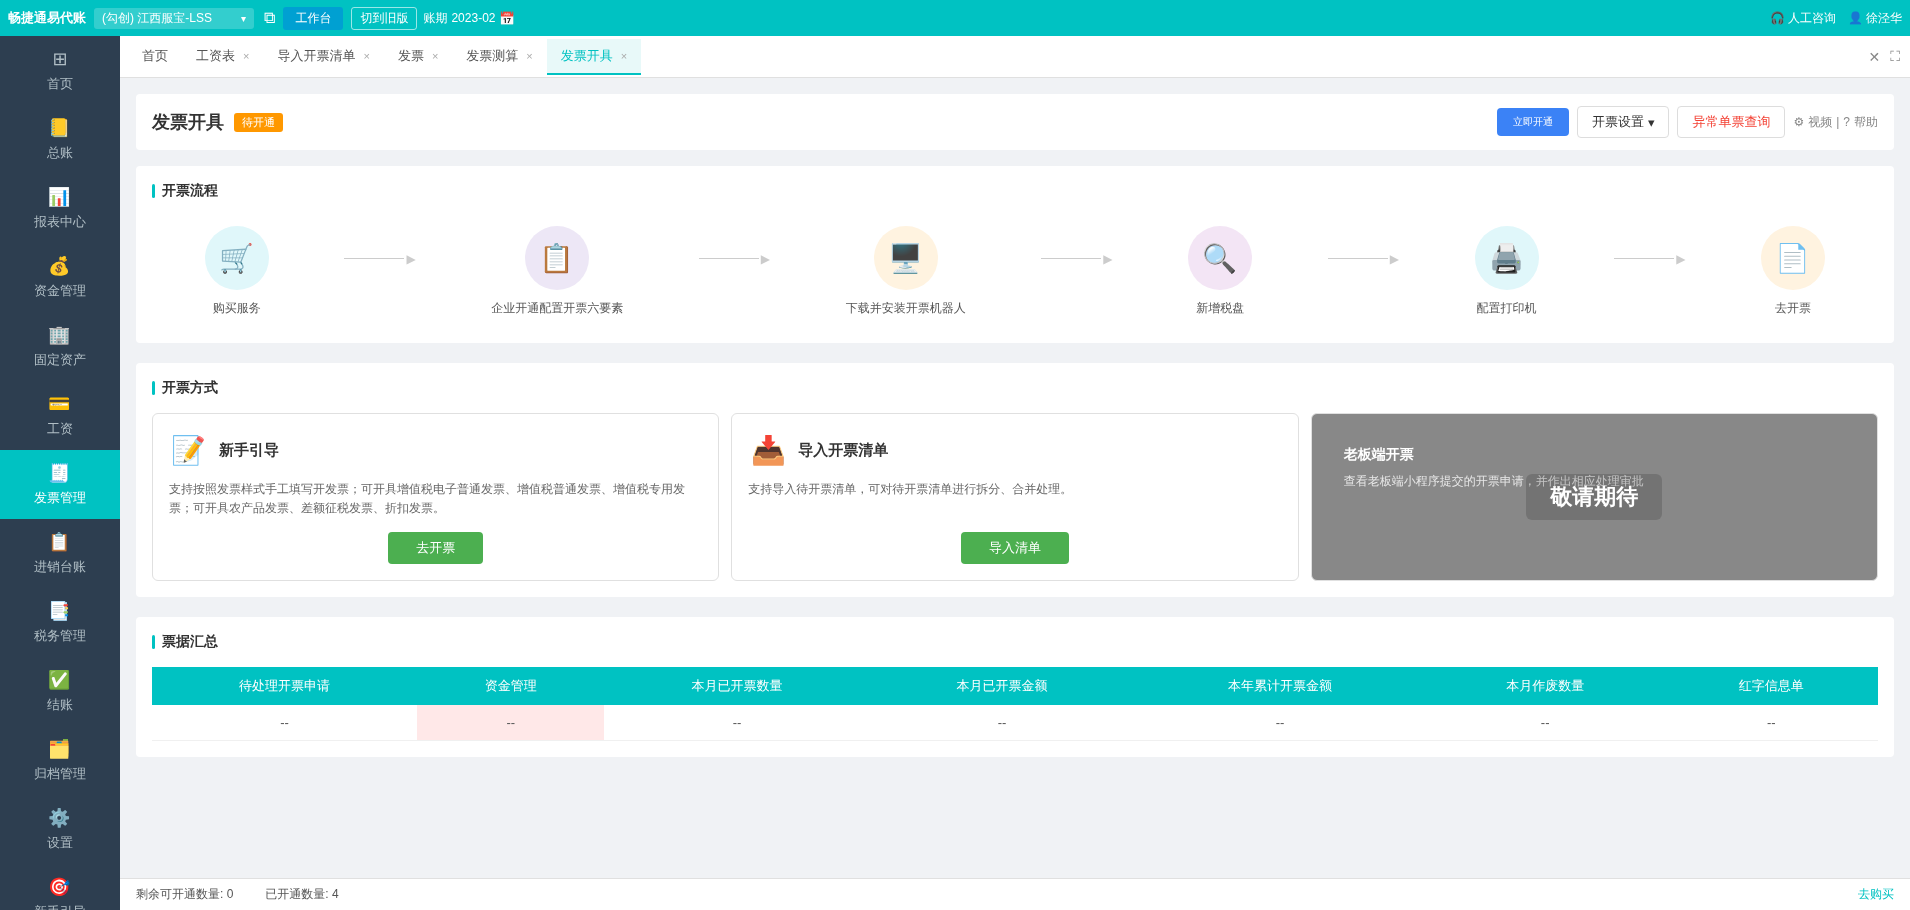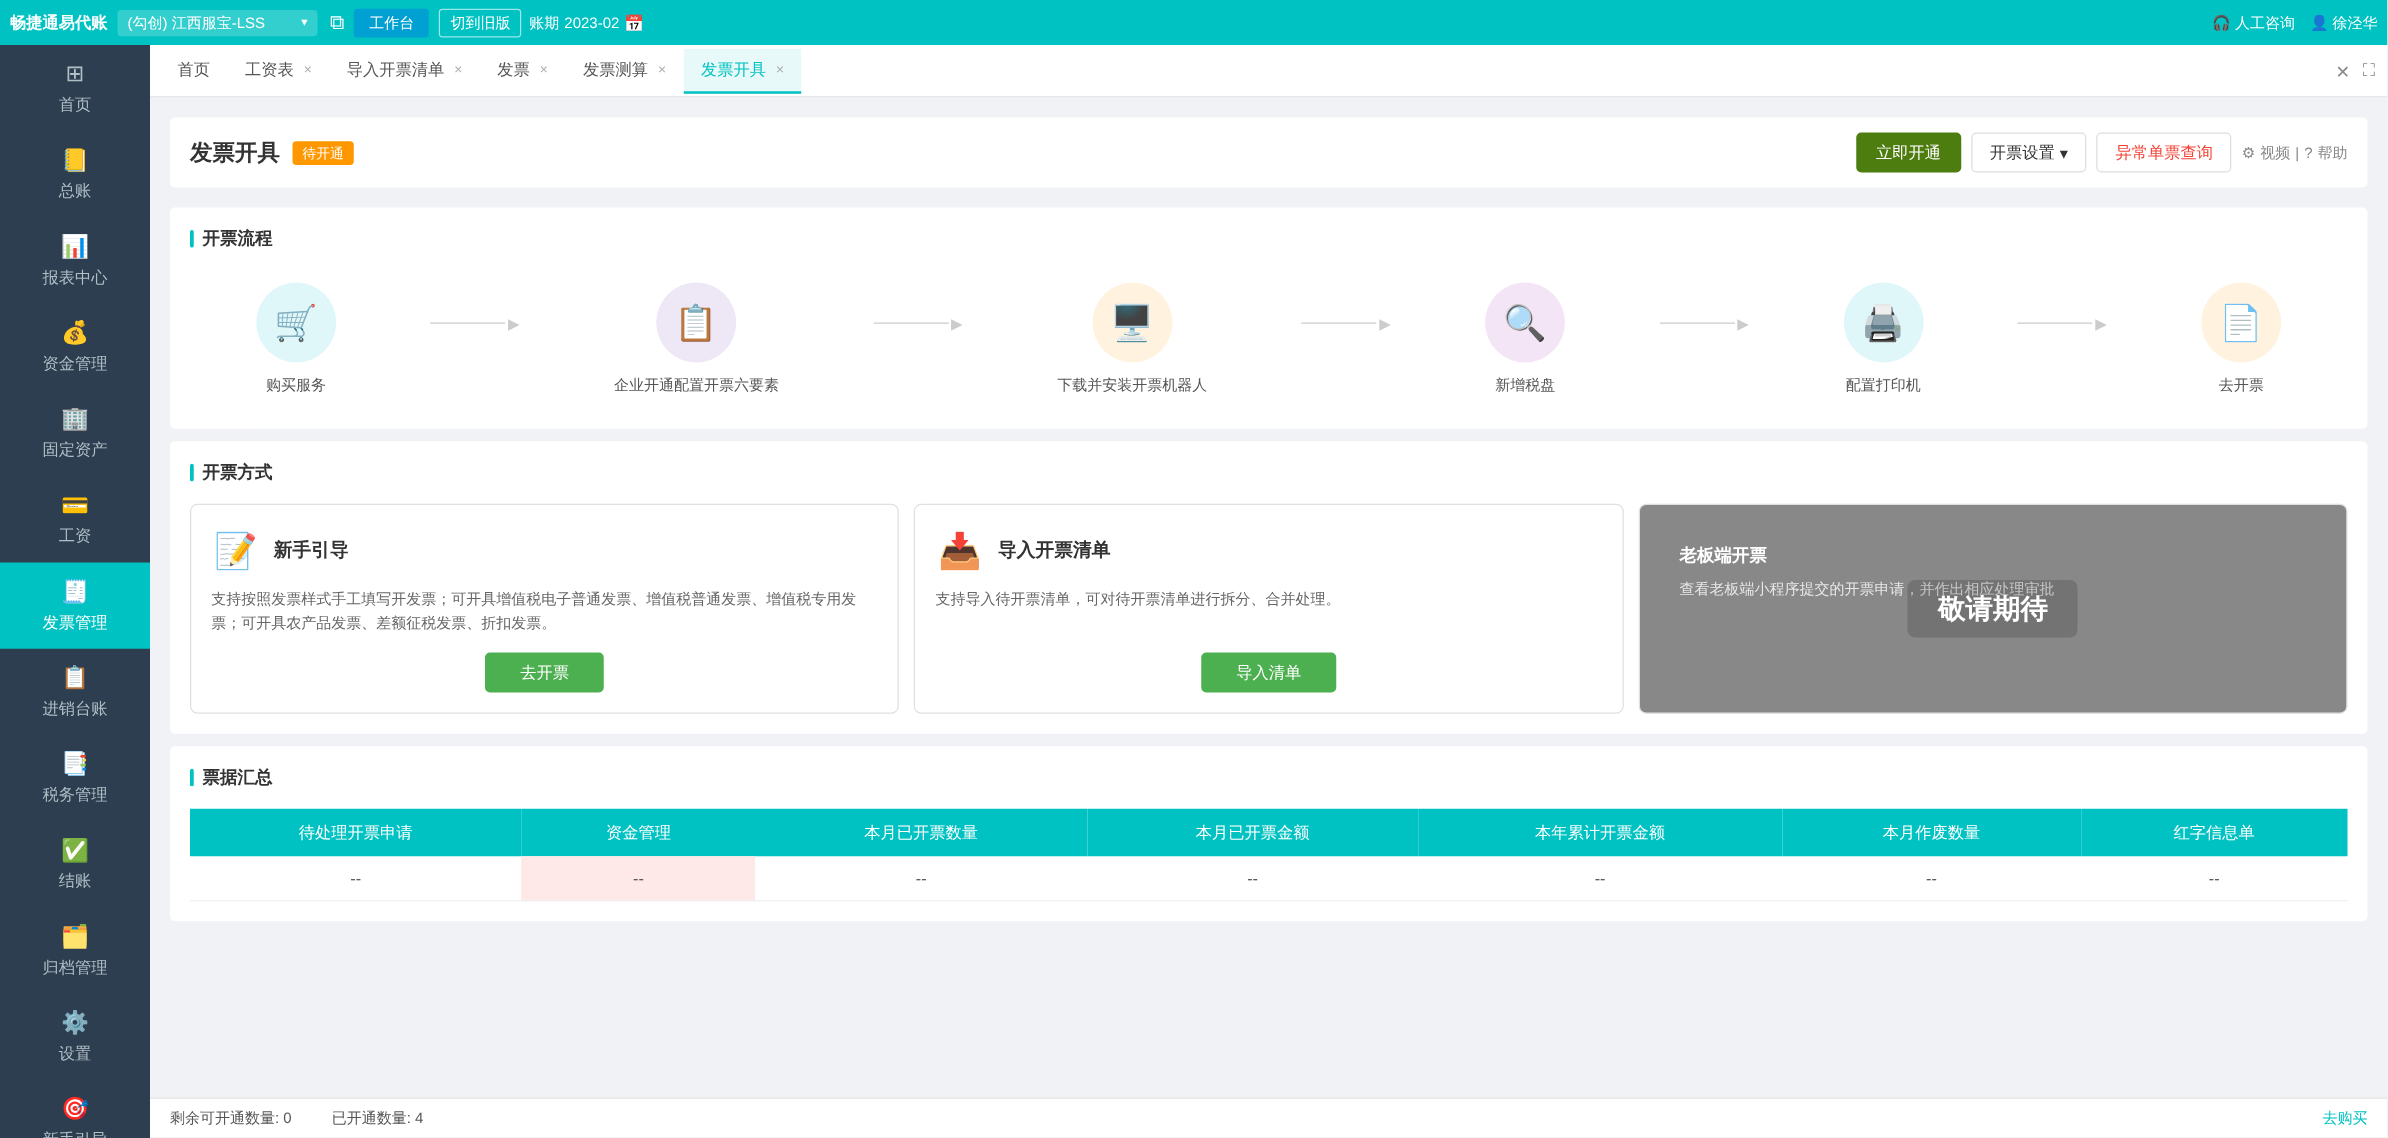--- a/index.html
+++ b/index.html
@@ -218,26 +218,26 @@
       padding: 2px 8px;
       border-radius: 3px;
     }
     .page-header-right {
       margin-left: auto;
       display: flex;
       align-items: center;
       gap: 8px;
     }
     .btn-primary {
-      background: #4d7c0f;
+      background: #3b82f6;
       color: white;
       border: none;
       padding: 7px 16px;
       border-radius: 4px;
-      font-size: 13px;
+      font-size: 10px;
       cursor: pointer;
     }
     .btn-outline {
       background: white;
       color: #333;
       border: 1px solid #ddd;
       padding: 6px 14px;
       border-radius: 4px;
       font-size: 13px;
       cursor: pointer;
@@ -260,21 +260,21 @@
       gap: 4px;
       font-size: 12px;
       color: #888;
     }
 
     
     .section {
       background: white;
       border-radius: 4px;
       padding: 16px;
-      margin-bottom: 10px;
+      margin-bottom: 20px;
     }
     .section-title {
       font-size: 14px;
       font-weight: bold;
       color: #333;
       margin-bottom: 16px;
       position: relative;
       padding-left: 10px;
     }
     .section-title::before {

